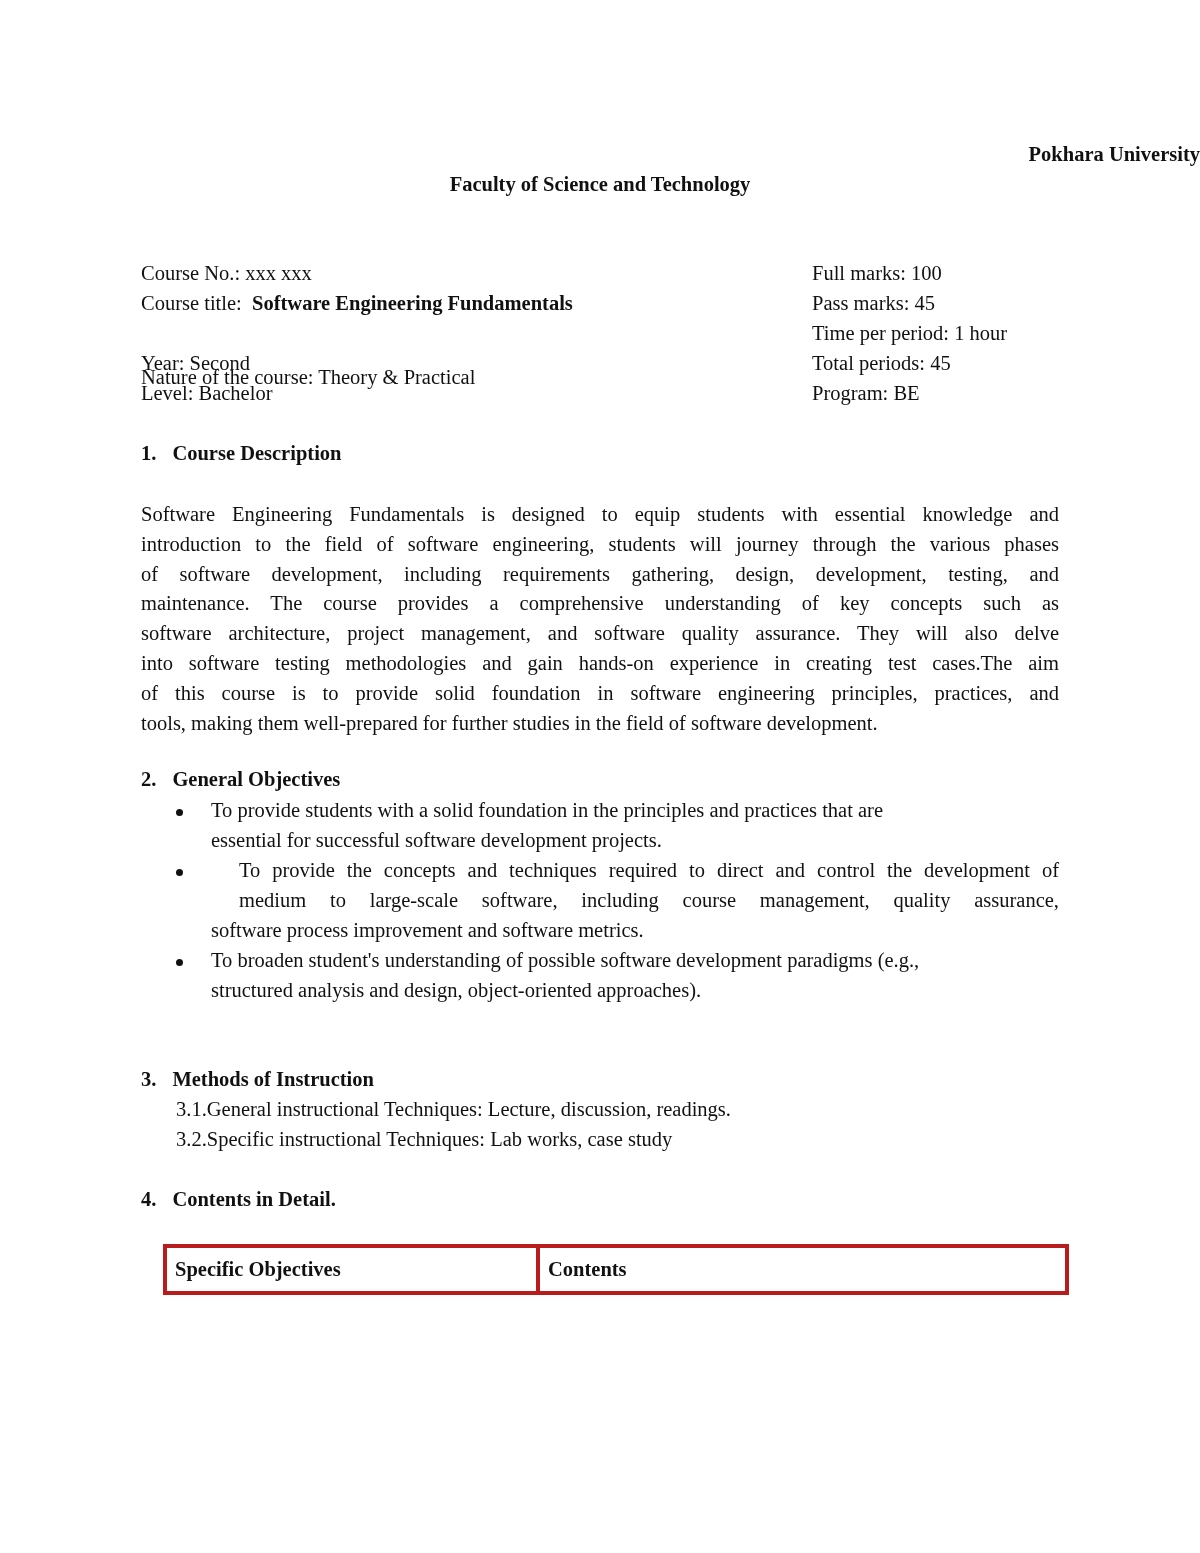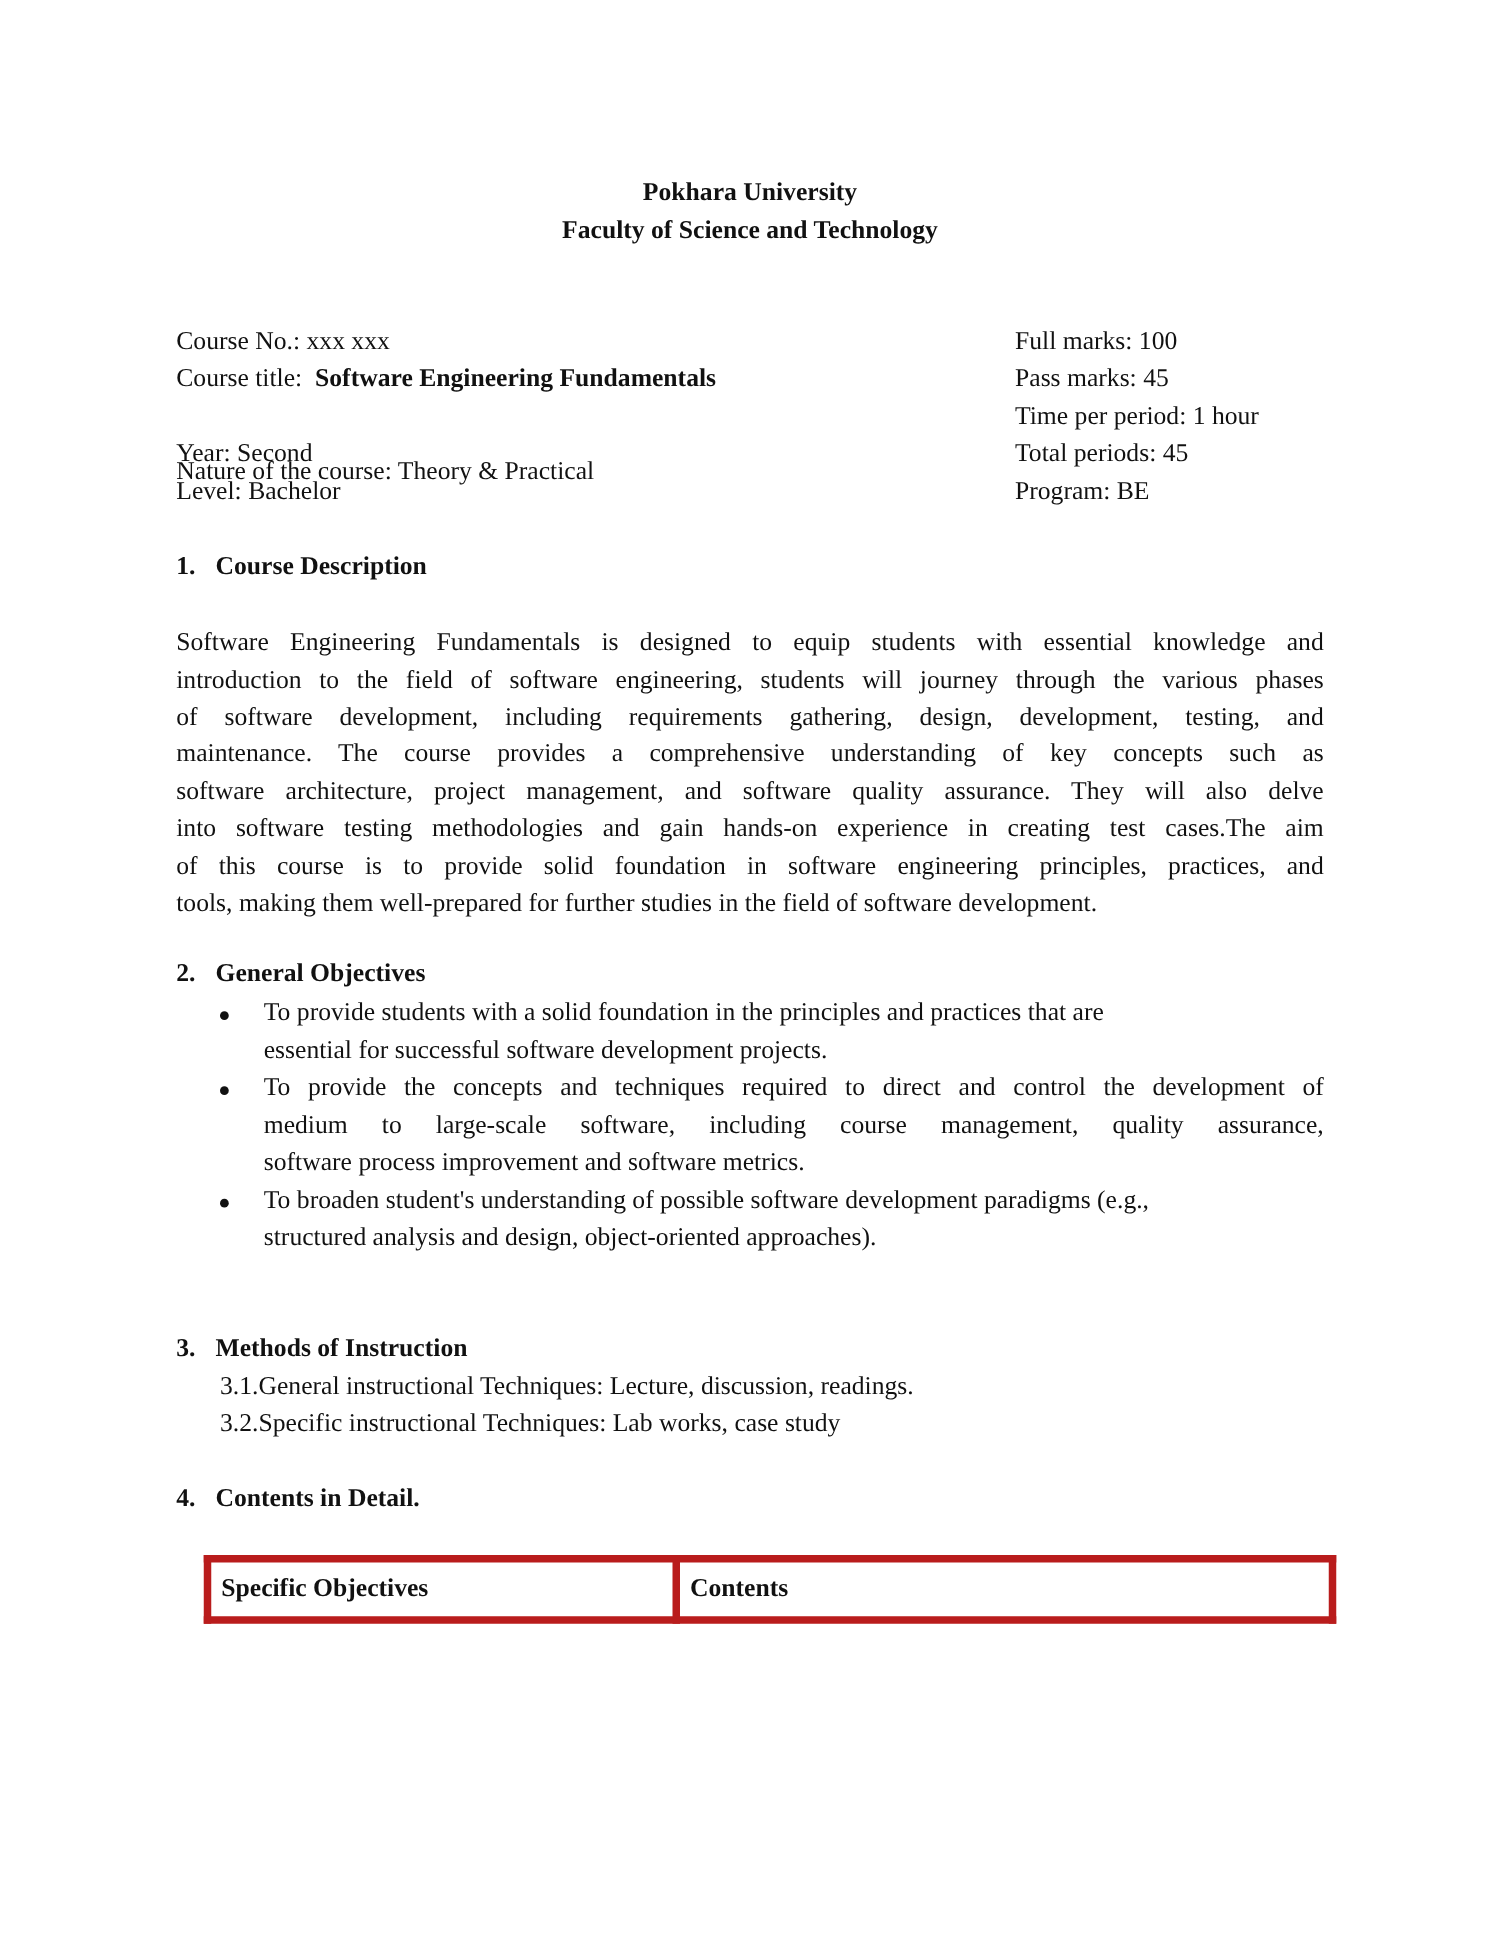--- a/index.html
+++ b/index.html
@@ -6,28 +6,28 @@
   body { width:1200px; height:1553px; position:relative; overflow:hidden;
          font-family:"Liberation Serif","DejaVu Serif",serif; color:#111; font-size:20.5px; }
   .abs { position:absolute; white-space:nowrap; }
   .center { left:0; width:1200px; text-align:center; font-weight:bold; }
   b { font-weight:bold; }
   .para { position:absolute; left:141px; width:918px; line-height:29.8px; text-align:justify; }
   .para .ln { display:block; text-align:justify; text-align-last:justify; height:29.8px; white-space:nowrap; }
   .para .ln.last { text-align-last:left; }
   .bullet-dot { position:absolute; width:7px; height:7px; border-radius:50%; background:#111; }
   .blist .ln { display:block; height:30px; white-space:nowrap; }
-  .blist .j { text-align:justify; text-align-last:justify; }
+  .blist .j { text-align:justify; text-align-last:justify;margin-left:28px; }
   table.obj { position:absolute; left:163px; top:1244px; width:906px; border-collapse:collapse; }
-  table.obj td { border:6px solid #b91c1c; height:43px; padding:0 8px; font-weight:bold; font-size:20.5px; }
+  table.obj td { border:4px solid #b91c1c; height:43px; padding:0 8px; font-weight:bold; font-size:20.5px; }
 </style>
 </head>
 <body>
 
-<div class="abs center" style="top:143px;">Pokhara University</div>
+<div class="abs center" style="top:143px;text-align:right;">Pokhara University</div>
 <div class="abs center" style="top:173px;">Faculty of Science and Technology</div>
 
 <div>
   <div class="abs" style="left:141px; top:262px;">
     <span>Course No.: </span><span>xxx xxx</span>
   </div>
   <div class="abs" style="left:141px; top:292px;">
     <span style="white-space:pre">Course title:  </span><b>Software Engineering Fundamentals</b>
   </div>
   <div class="abs" style="left:141px; top:322px;margin-top:44px;">

